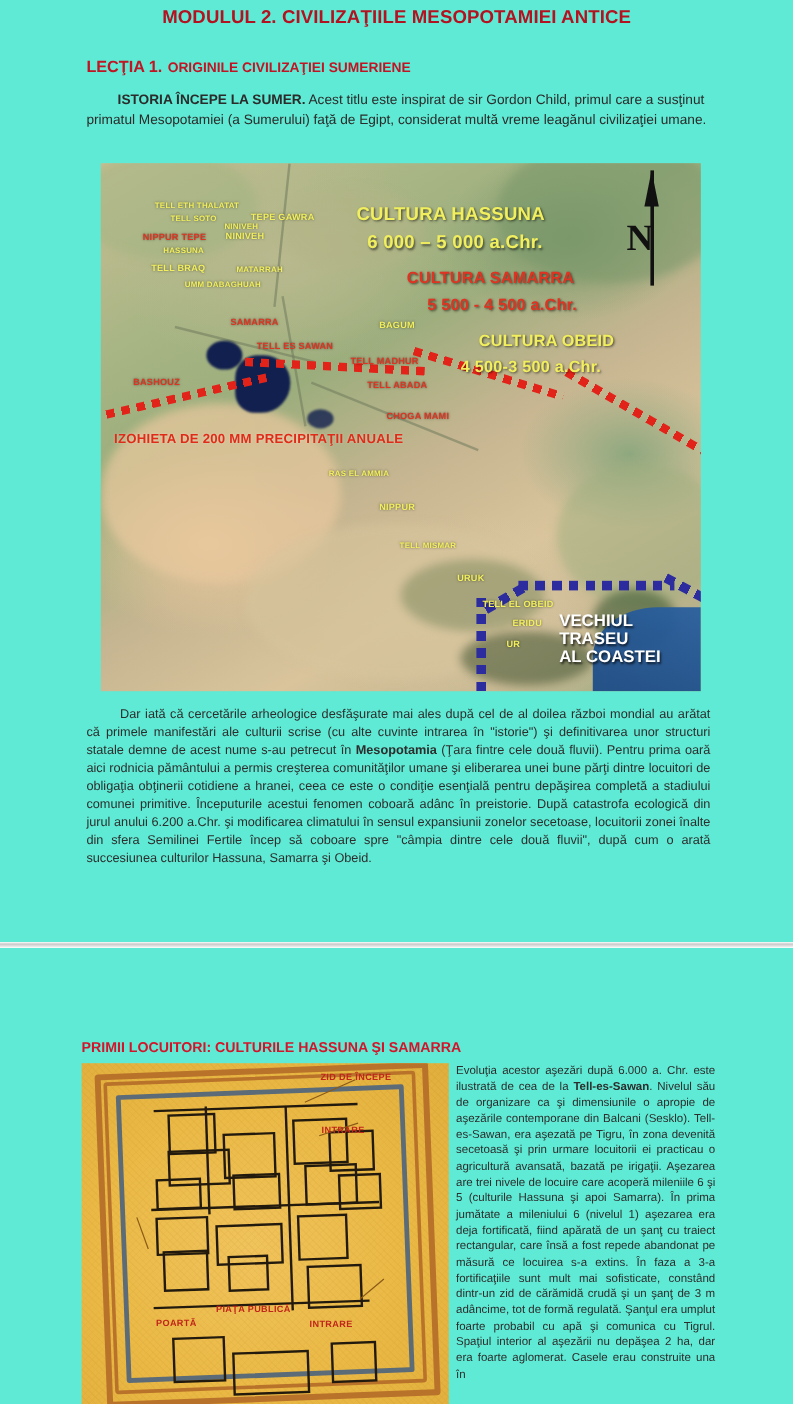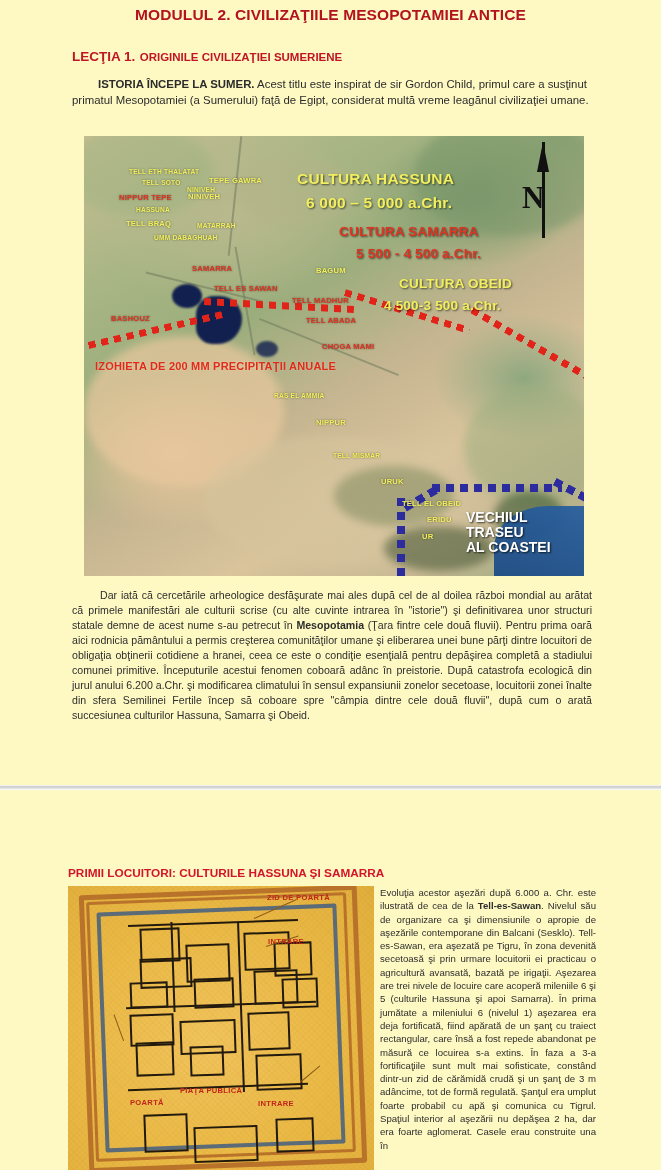--- a/index.html
+++ b/index.html
@@ -1,21 +1,21 @@
 <!DOCTYPE html>
 <html><head>
 <meta charset="utf-8">
 <style>
   html,body{margin:0;padding:0;background:#ffffff;}
   body{
     width:661px;height:1170px;overflow:hidden;position:relative;
     font-family:"Liberation Sans",sans-serif;
     -webkit-font-smoothing:antialiased;
   }
-  .page{position:absolute;left:0;width:661px;background:#fef9c3;}
+  .page{position:absolute;left:0;width:661px;background:#5eead4;}
   #page1{top:0;height:787px;}
   #page2{top:790px;height:380px;}
   .page-sep{position:absolute;left:0;top:785px;width:661px;height:5px;
     background:linear-gradient(to bottom,#ffffff 0%,#c9c9c9 35%,#e4e4e4 70%,#ffffff 100%);}
 
   
   .module-title{
     position:absolute;top:6px;left:0;width:661px;text-align:center;
     color:#b31220;font-size:15.5px;font-weight:bold;letter-spacing:.1px;
   }
@@ -262,21 +262,21 @@
   <div class="room" style="left:126px;top:240px;width:60px;height:32px;transform:rotate(-2deg);"></div>
   <div class="room" style="left:208px;top:232px;width:34px;height:30px;transform:rotate(-2deg);"></div>
 
   <div class="roomline" style="left:60px;top:36px;width:170px;height:2px;transform:rotate(-2deg);"></div>
   <div class="roomline" style="left:58px;top:118px;width:190px;height:2px;transform:rotate(-2deg);"></div>
   <div class="roomline" style="left:60px;top:200px;width:180px;height:2px;transform:rotate(-2deg);"></div>
   <div class="roomline" style="left:104px;top:36px;width:2px;height:90px;transform:rotate(-2deg);"></div>
   <div class="roomline" style="left:172px;top:36px;width:2px;height:170px;transform:rotate(-2deg);"></div>
 
   <div class="leader" style="left:186px;top:32px;width:46px;transform:rotate(-24deg);"></div>
-  <div class="plan-lbl" style="left:199px;top:7px;">ZID DE POARTĂ</div>
+  <div class="plan-lbl" style="left:199px;top:7px;">ZID DE ÎNCEPE</div>
 
   <div class="leader" style="left:198px;top:60px;width:34px;transform:rotate(-18deg);"></div>
   <div class="plan-lbl" style="left:200px;top:51px;">INTRARE</div>
 
   <div class="leader" style="left:46px;top:128px;width:28px;transform:rotate(70deg);"></div>
   <div class="plan-lbl" style="left:62px;top:212px;">POARTĂ</div>
 
   <div class="plan-lbl" style="left:112px;top:200px;">PIAŢA PUBLICĂ</div>
 
   <div class="leader" style="left:232px;top:196px;width:26px;transform:rotate(-40deg);"></div>

